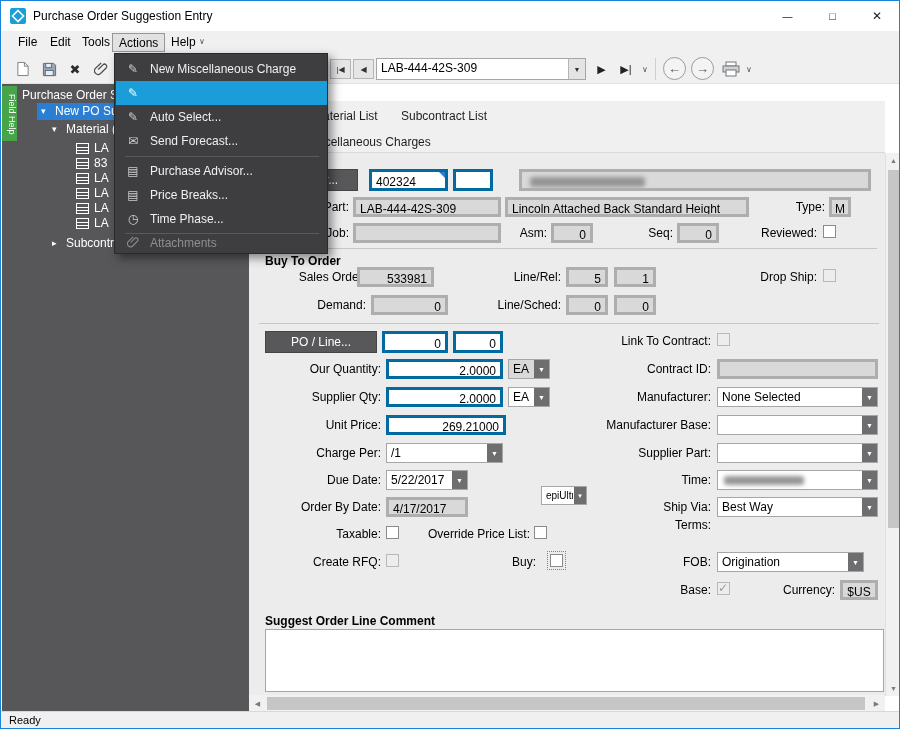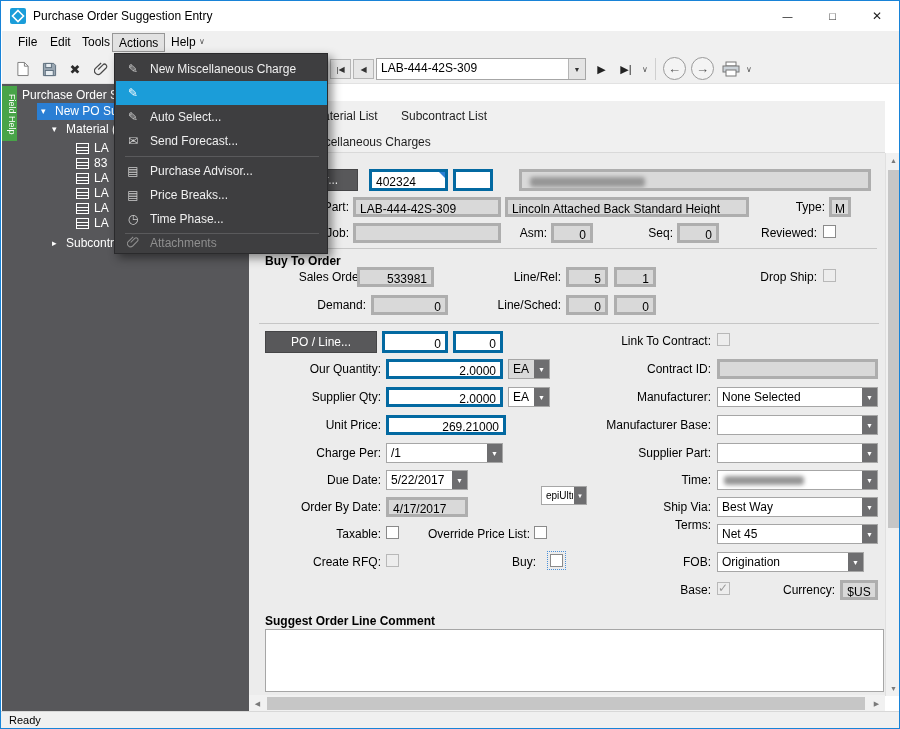--- a/index.html
+++ b/index.html
@@ -353,26 +353,20 @@
     <span class="dd">
         <span>▼</span>
       </span>
   </div>
 
   <span class="lbl" style="left:280px;top:525px;width:100px;">Taxable:</span>
   <span class="chk" style="left:385px;top:525px;"></span>
   <span class="lbl" style="left:410px;top:525px;width:119px;">Override Price List:</span>
   <span class="chk" style="left:533px;top:525px;"></span>
   <span class="lbl" style="left:610px;top:503px;width:100px;margin-top:13px;">Terms:</span>
-  <div class="combo" style="left:716px;top:523px;width:161px;">
-    <span class="val">Net 45</span>
-    <span class="dd">
-        <span>▼</span>
-      </span>
-  </div>
 
   <span class="lbl" style="left:280px;top:553px;width:100px;">Create RFQ:</span>
   <span class="chk dis" style="left:385px;top:553px;"></span>
   <span class="lbl" style="left:490px;top:553px;width:45px;">Buy:</span>
   <span class="chk focus" style="left:549px;top:553px;"></span>
   <span class="lbl" style="left:610px;top:553px;width:100px;">FOB:</span>
   <div class="combo" style="left:716px;top:551px;width:147px;">
     <span class="val">Origination</span>
     <span class="dd">
         <span>▼</span>

